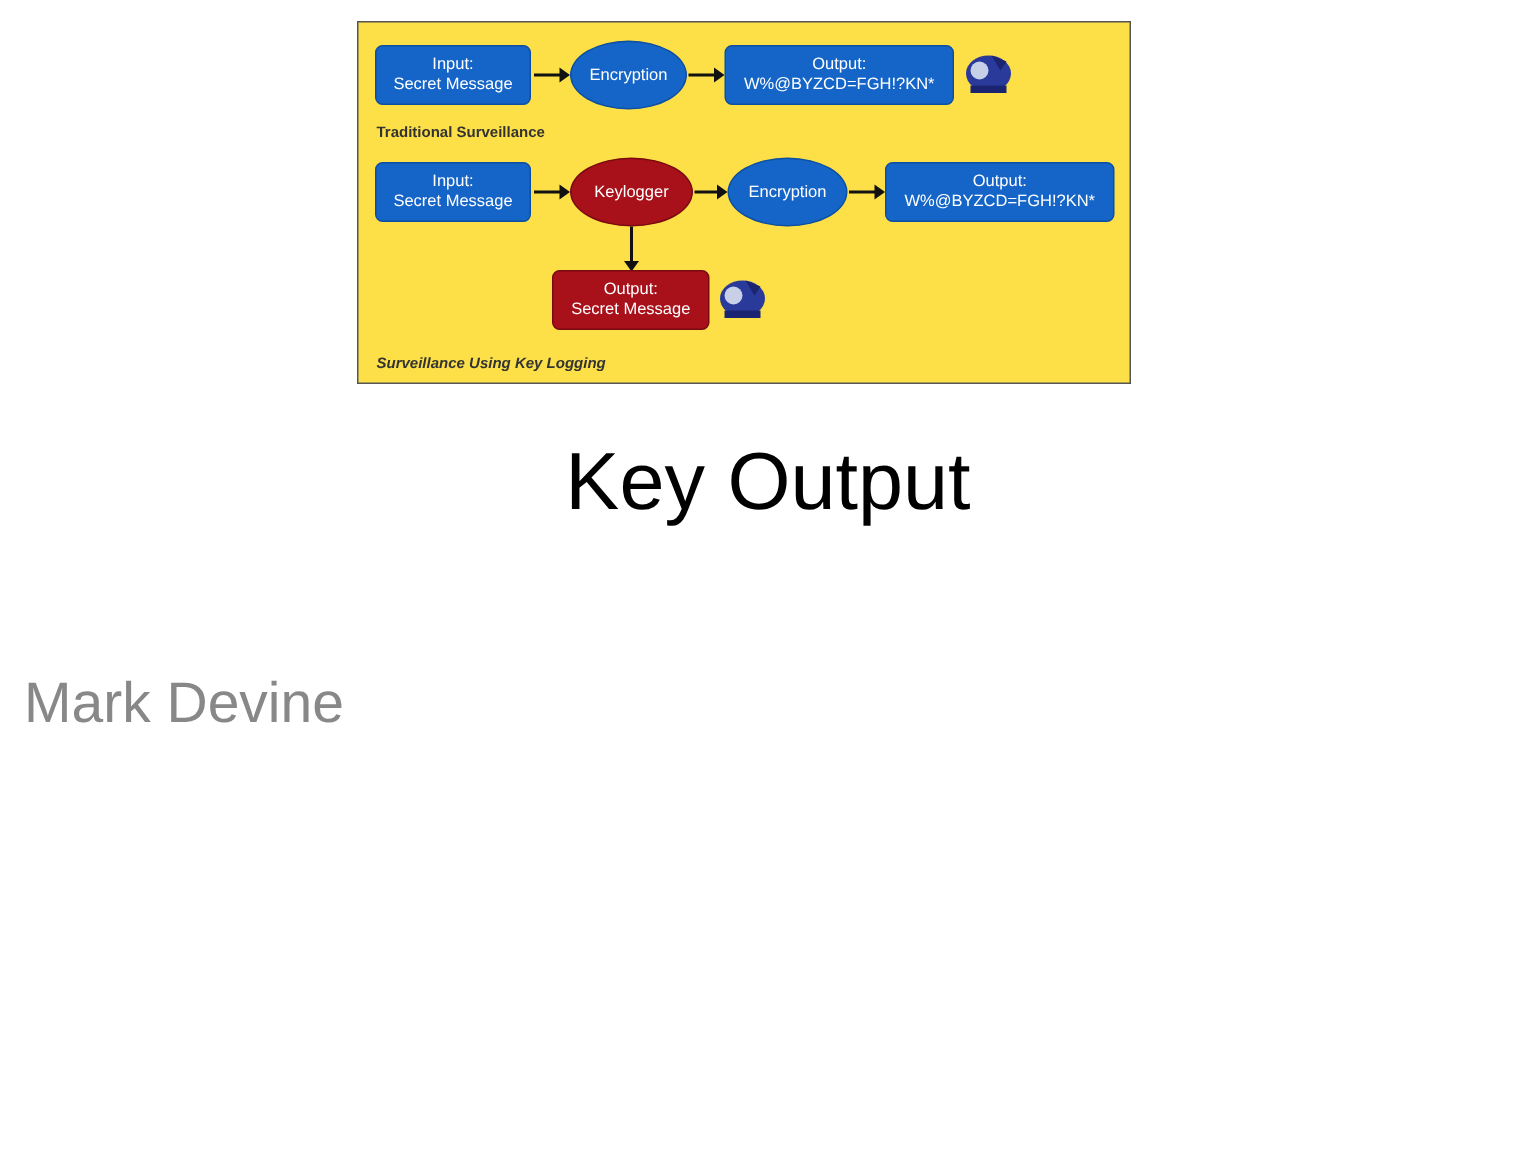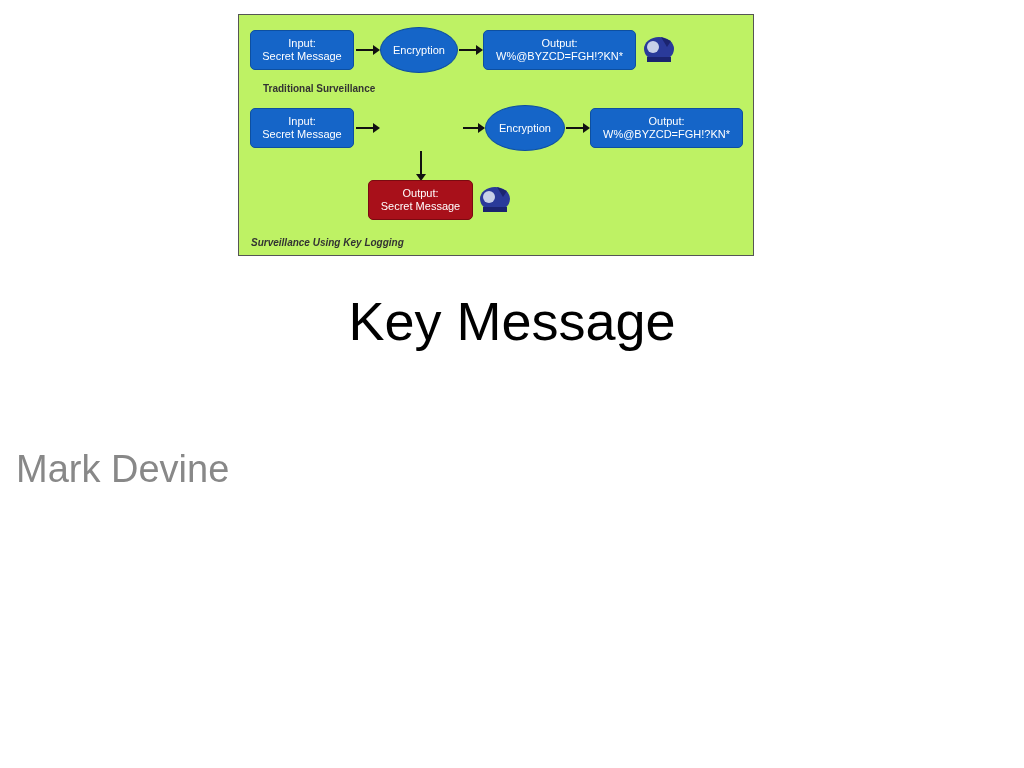--- a/index.html
+++ b/index.html
@@ -1,17 +1,17 @@
 <!DOCTYPE html>
 <html><head>
 <meta charset="utf-8">
 <style>
   html, body { margin:0; padding:0; }
   body { width:1024px; height:768px; background:#ffffff; position:relative; overflow:hidden; font-family:"Liberation Sans", sans-serif; }
-  .figure { position:absolute; left:238px; top:14px; width:516px; height:242px; border:1px solid #555; background:#bef264; box-sizing:border-box; }
+  .figure { position:absolute; left:238px; top:14px; width:516px; height:242px; border:1px solid #555; background:#fde047; box-sizing:border-box; }
   .box { position:absolute; color:#fff; font-size:11px; line-height:13px; text-align:center; display:flex; flex-direction:column; justify-content:center; align-items:center; border-radius:5px; box-sizing:border-box; }
   .blue { background:#1565c8; border:1px solid #0d4fa0; }
   .red { background:#a8101a; border:1px solid #7a0a10; }
   .ellipse { border-radius:50%;text-align:center; }
   .caption { position:absolute; font-size:10px; font-weight:bold; color:#333; }
   .arrow { position:absolute; height:2px; background:#111; }
   .arrow::after { content:""; position:absolute; right:-2px; top:-4px; border-left:7px solid #111; border-top:5px solid transparent; border-bottom:5px solid transparent; }
   .varrow { position:absolute; width:2px; background:#111; }
   .varrow::after { content:""; position:absolute; bottom:-4px; left:-4px; border-top:7px solid #111; border-left:5px solid transparent; border-right:5px solid transparent; }
   .spy { position:absolute; width:40px; height:34px; }
@@ -35,27 +35,30 @@
   <div class="box blue" style="left:244px;top:15px;width:153px;height:40px;">
     <span>Output:</span>
     <span>W%@BYZCD=FGH!?KN*</span>
   </div>
   <svg class="spy" style="left:400px;top:16px;" viewBox="0 0 40 34">
     <ellipse cx="20" cy="18" rx="15" ry="12" fill="#2a3a9a"></ellipse>
     <circle cx="14" cy="16" r="6" fill="#c8d0e8"></circle>
     <path d="M22 6 L32 10 L28 16 Z" fill="#1b2470"></path>
     <rect x="8" y="26" width="24" height="5" fill="#1b2470"></rect>
   </svg>
-  <div class="caption" style="left:24px;top:68px;">Traditional Surveillance</div>
+  <div class="caption" style="left:12px;top:68px;">Traditional Surveillance</div>
 
   <div class="box blue" style="left:11px;top:93px;width:104px;height:40px;">
     <span>Input:</span>
     <span>Secret Message</span>
   </div>
   <div class="arrow" style="left:117px;top:112px;width:22px;"></div>
+  <div class="box red ellipse" style="left:141px;top:90px;width:82px;height:46px;">
+    <span>Keylogger</span>
+  </div>
   <div class="arrow" style="left:224px;top:112px;width:20px;"></div>
   <div class="box blue ellipse" style="left:246px;top:90px;width:80px;height:46px;">
     <span>Encryption</span>
   </div>
   <div class="arrow" style="left:327px;top:112px;width:22px;"></div>
   <div class="box blue" style="left:351px;top:93px;width:153px;height:40px;">
     <span>Output:</span>
     <span>W%@BYZCD=FGH!?KN*</span>
   </div>
   <div class="varrow" style="left:181px;top:136px;height:26px;"></div>
@@ -65,14 +68,14 @@
   </div>
   <svg class="spy" style="left:236px;top:166px;" viewBox="0 0 40 34">
     <ellipse cx="20" cy="18" rx="15" ry="12" fill="#2a3a9a"></ellipse>
     <circle cx="14" cy="16" r="6" fill="#c8d0e8"></circle>
     <path d="M22 6 L32 10 L28 16 Z" fill="#1b2470"></path>
     <rect x="8" y="26" width="24" height="5" fill="#1b2470"></rect>
   </svg>
   <div class="caption" style="left:12px;top:222px;font-style:italic;">Surveillance Using Key Logging</div>
 </div>
 
-<div class="title">Key Message</div>
+<div class="title">Key Output</div>
 <div class="subtitle">Mark Devine</div>
 
 </body></html>

